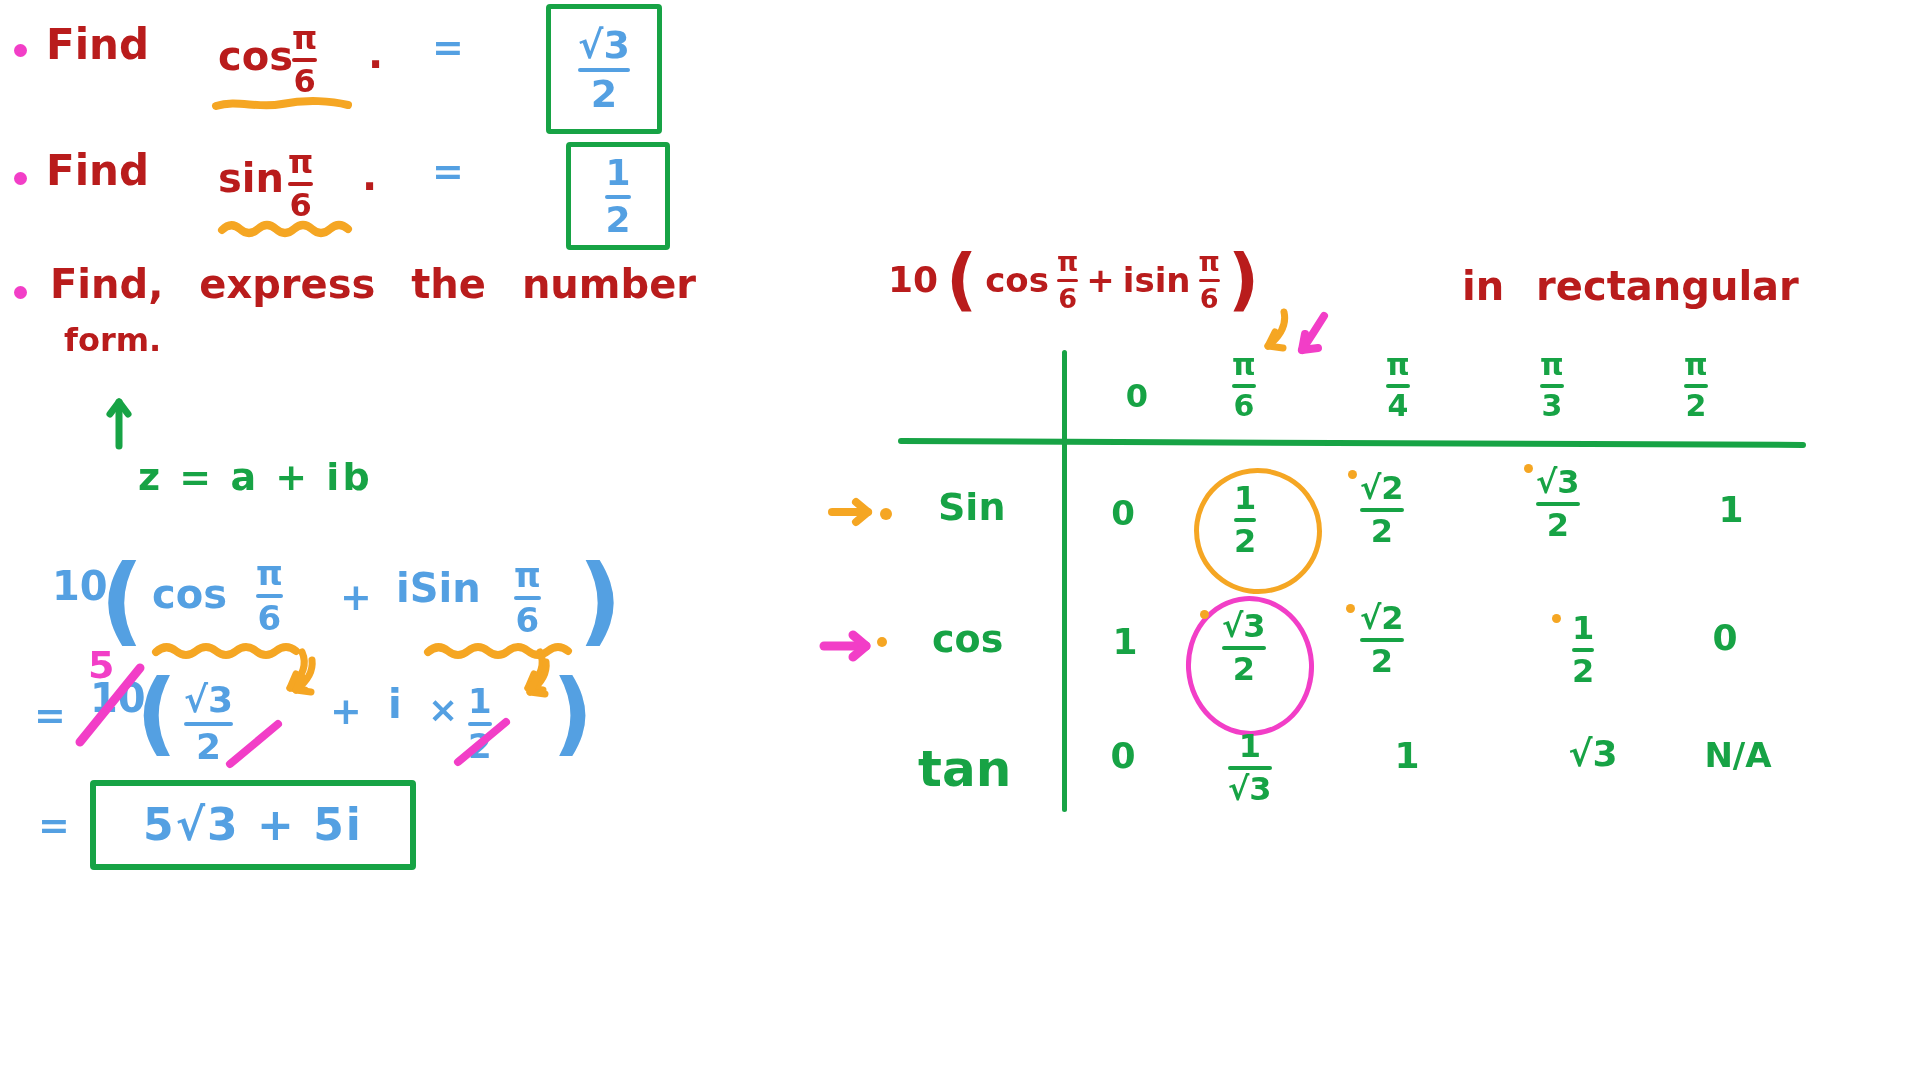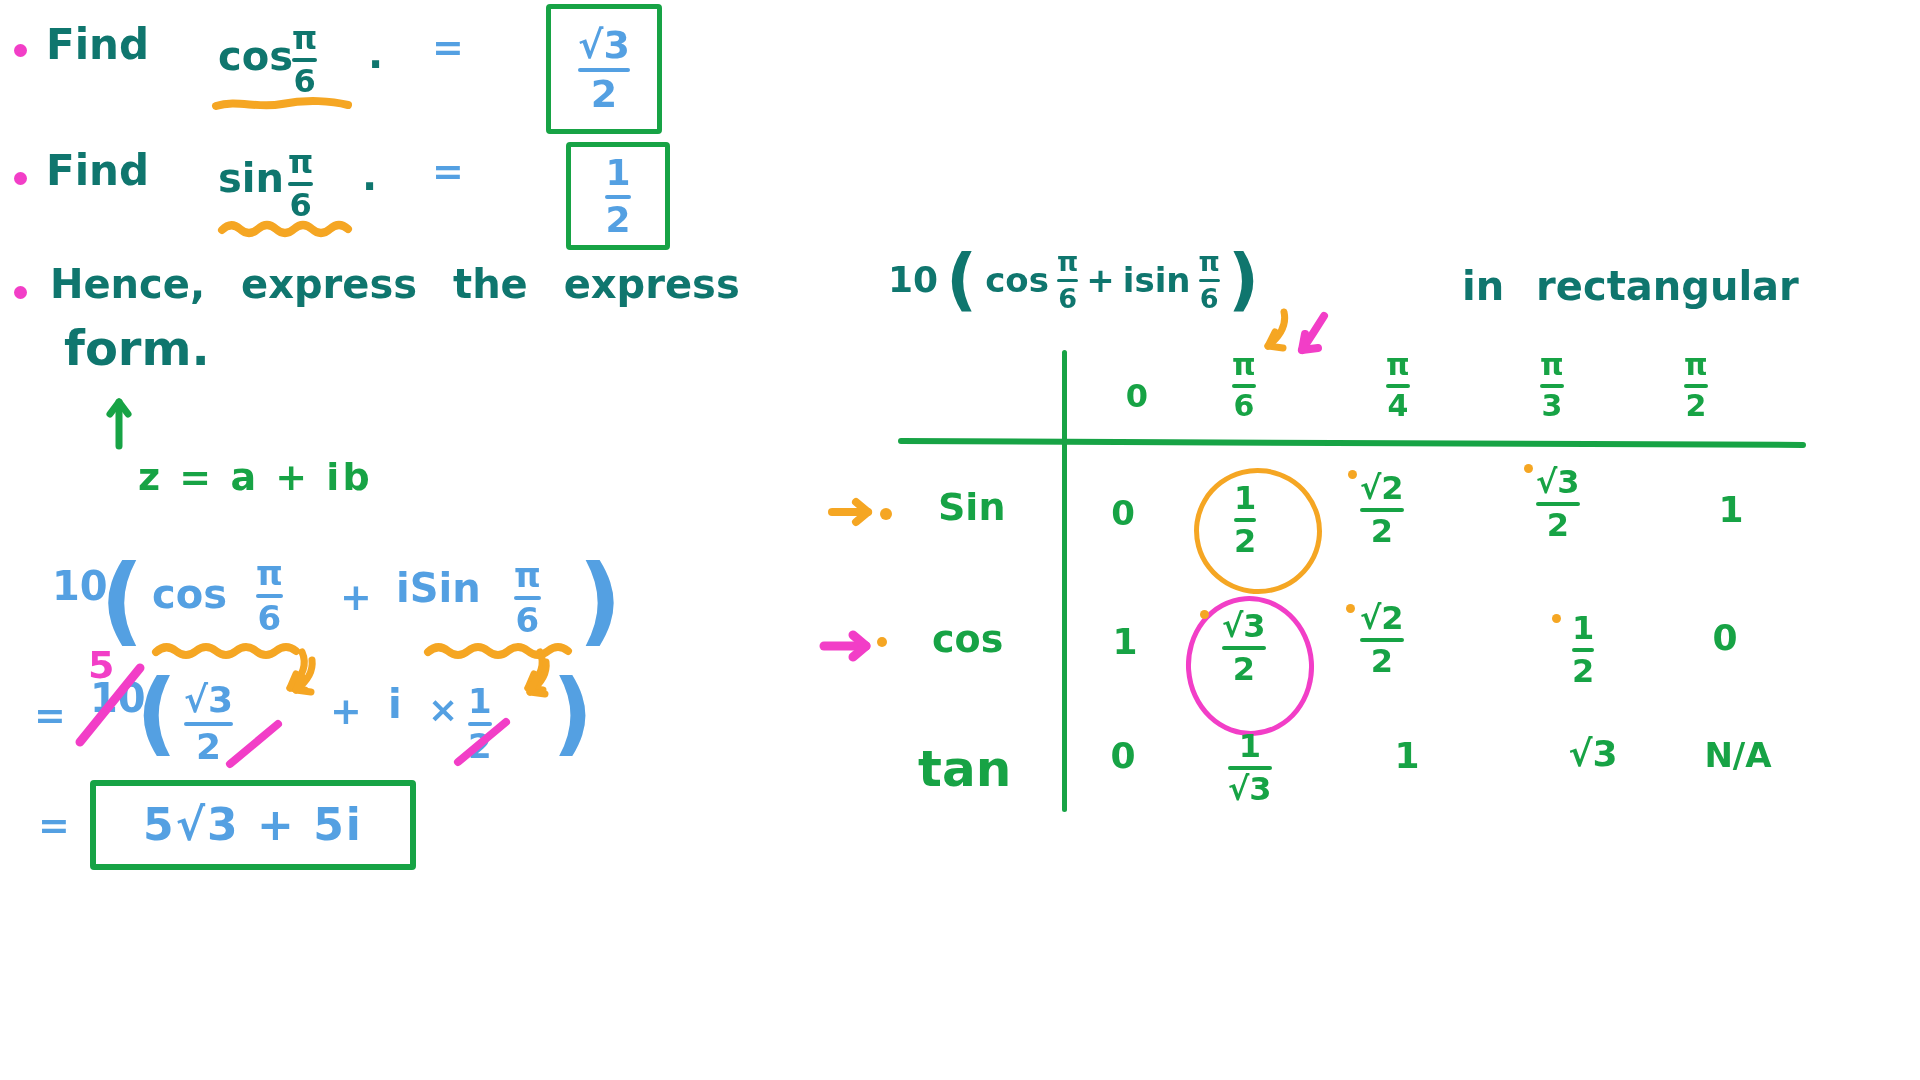--- a/index.html
+++ b/index.html
@@ -1,19 +1,19 @@
 <!DOCTYPE html>
 <html><head>
 <meta charset="utf-8">
 <style>
   html,body{margin:0;padding:0;background:#ffffff;}
   body{width:1920px;height:1080px;position:relative;overflow:hidden;
        font-family:"DejaVu Sans",sans-serif;font-weight:700;}
   .abs{position:absolute;line-height:1;}
-  .ink{color:#0f766e}.blue{color:#54A0E2}.green{color:#17A345}.pink{color:#F23EC7}
+  .ink{color:#b91c1c}.blue{color:#54A0E2}.green{color:#17A345}.pink{color:#F23EC7}
   .bullet{width:13px;height:13px;border-radius:50%;background:#F23EC7;}
   .frac{display:inline-flex;flex-direction:column;align-items:center;line-height:1;}
   .fbar{align-self:stretch;border-top:4px solid currentColor;border-radius:3px;margin:4px 0 3px;}
   .fbar3{border-top-width:3px;}
   .gbox{border:5px solid #17A345;border-radius:4px;display:flex;align-items:center;justify-content:center;background:#fff0;}
   .paren{font-weight:700;}
   .dot{width:9px;height:9px;border-radius:50%;background:#F5A623;}
   .circle{border-radius:50%;position:absolute;}
   .cell{display:flex;justify-content:center;}
   .wsp22{word-spacing:22px;}
@@ -59,41 +59,41 @@
     <span>1</span>
     <span class="fbar"></span>
     <span>2</span>
   </span>
 </div>
 <svg class="abs" style="left:218px;top:220px" width="140" height="18" viewBox="0 0 140 18">
   <path d="M4 10 Q 13 1 22 9 T 40 9 T 58 9 T 76 9 T 94 9 T 112 9 T 130 9" fill="none" stroke="#F5A623" stroke-width="8" stroke-linecap="round"></path>
 </svg>
 
 <div class="abs bullet" style="left:14px;top:286px"></div>
-<span class="abs ink wsp22" style="left:50px;top:264px;font-size:40px">Hence, express the express</span>
+<span class="abs ink wsp22" style="left:50px;top:264px;font-size:40px">Find, express the number</span>
 <div class="abs" style="left:888px;top:246px;display:flex;align-items:center;gap:8px">
   <span class="ink" style="font-size:36px">10</span>
   <span class="ink paren" style="font-size:68px">(</span>
   <span class="ink" style="font-size:34px">cos</span>
   <span class="frac ink" style="font-size:27px">
     <span>π</span>
     <span class="fbar fbar3"></span>
     <span>6</span>
   </span>
   <span class="ink" style="font-size:34px">+</span>
   <span class="ink" style="font-size:34px">isin</span>
   <span class="frac ink" style="font-size:27px">
     <span>π</span>
     <span class="fbar fbar3"></span>
     <span>6</span>
   </span>
   <span class="ink paren" style="font-size:68px">)</span>
 </div>
 <span class="abs ink wsp18" style="left:1462px;top:266px;font-size:40px">in rectangular</span>
-<span class="abs ink" style="left:64px;top:324px;font-size:48px">form.</span>
+<span class="abs ink" style="left:64px;top:324px;font-size:32px">form.</span>
 <svg class="abs" style="left:1248px;top:306px" width="44" height="50" viewBox="0 0 44 50">
   <path d="M36 6 Q 40 24 20 40" fill="none" stroke="#F5A623" stroke-width="7" stroke-linecap="round"></path>
   <path d="M20 40 L27 26 M20 40 L35 42" fill="none" stroke="#F5A623" stroke-width="7" stroke-linecap="round"></path>
 </svg>
 <svg class="abs" style="left:1286px;top:312px" width="44" height="52" viewBox="0 0 44 52">
   <path d="M38 4 Q 28 20 16 38" fill="none" stroke="#F23EC7" stroke-width="8" stroke-linecap="round"></path>
   <path d="M16 38 L19 22 M16 38 L32 36" fill="none" stroke="#F23EC7" stroke-width="8" stroke-linecap="round"></path>
 </svg>
 
 <svg class="abs" style="left:104px;top:392px" width="30" height="60" viewBox="0 0 30 60">

